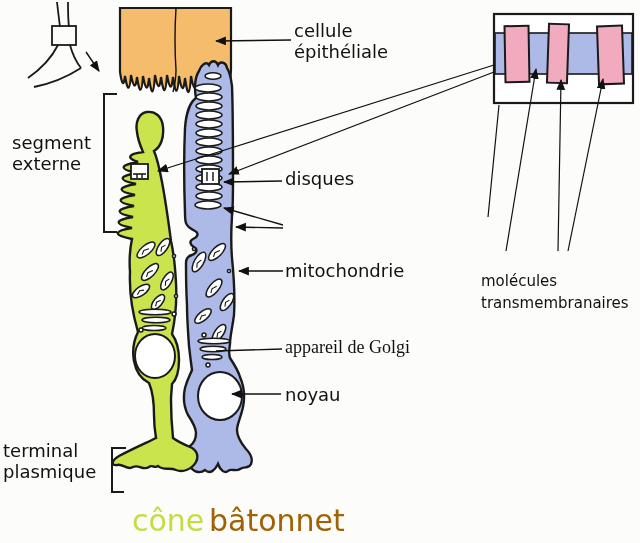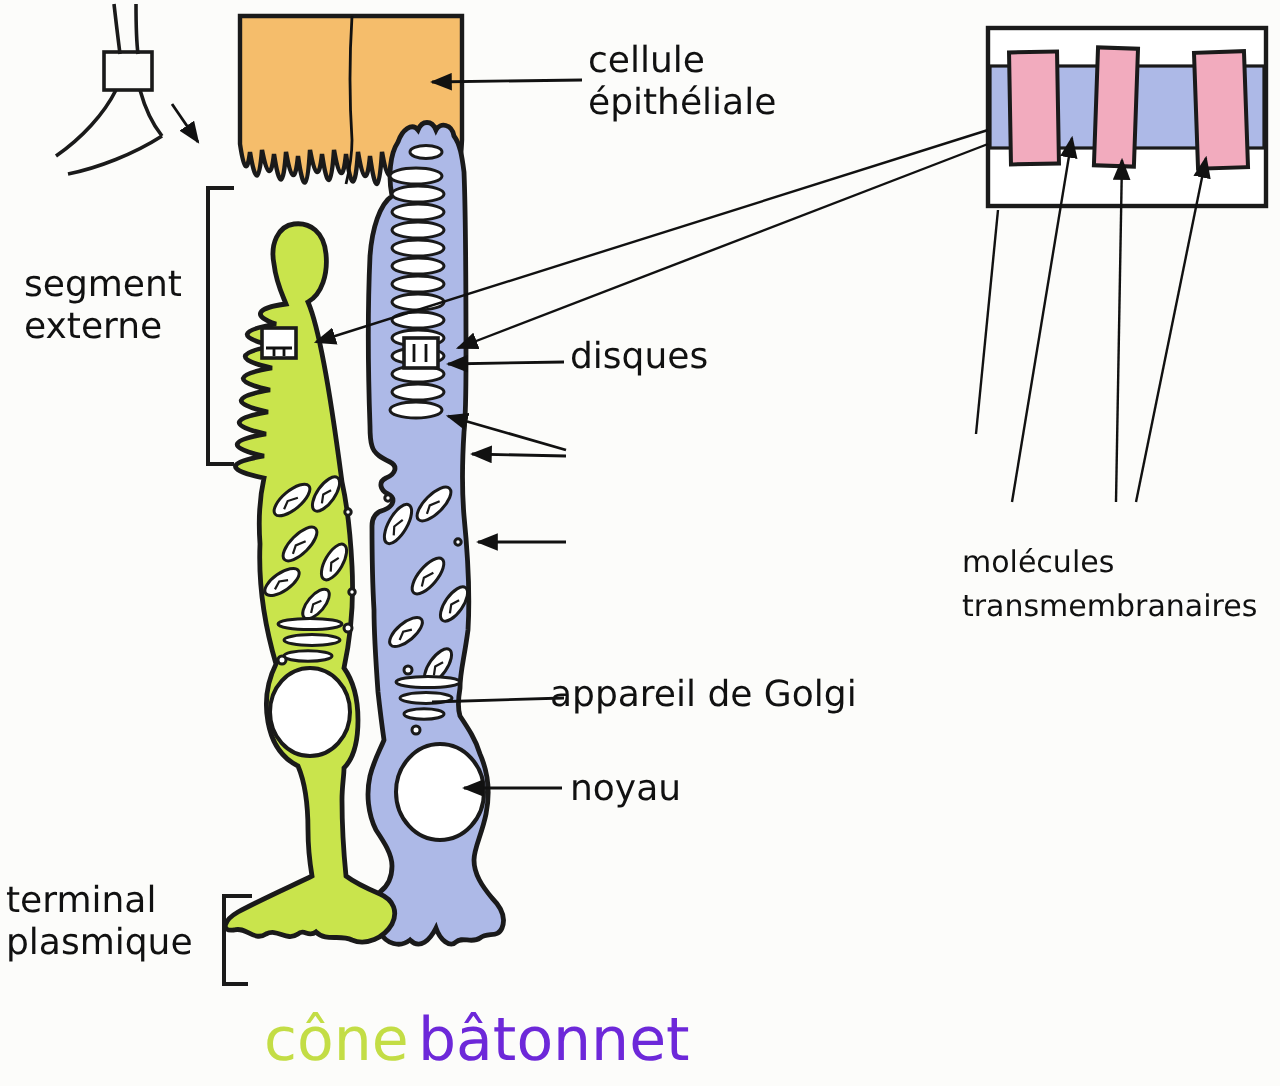--- a/index.html
+++ b/index.html
@@ -19,21 +19,21 @@
     white-space:pre-line;
   }
   .lbl-small{font-size:15px;line-height:22px;margin-top:16px;}
   .cell-name{
     position:absolute;
     font-size:30px;
     line-height:30px;
     font-weight:500;
   }
   #cone-name{color:#c3dd45;}
-  #rod-name{color:#6d28d9;text-align:center;}
+  #rod-name{color:#a16207;text-align:center;}
   .outline{stroke:#1a1a1a;fill:none;}
   .thin{stroke:#111;stroke-width:1.4;fill:none;}
   .white{fill:#ffffff;stroke:#1a1a1a;}
 </style>
 </head>
 <body>
 
 <div id="stage">
 
 <svg width="640" height="543" viewBox="0 0 640 543">
@@ -231,21 +231,22 @@
 
   <path class="outline" stroke-width="2" d="M117,94 L104,94 L104,232 L117,232"></path>
   <path class="outline" stroke-width="2" d="M126,448 L112,448 L112,492 L124,492"></path>
 </svg>
 
 <div class="lbl" style="left:294px;top:20px;">cellule
 épithéliale</div>
 <div class="lbl" style="left:12px;top:132px;">segment
 externe</div>
 <div class="lbl" style="left:285px;top:168px;">disques</div>
-<div class="lbl" style="left:275px;top:337px;">appareil de Golgi</div>
+<div class="lbl" style="left:285px;top:260px;">mitochondrie</div>
+<div class="lbl" style="left:285px;top:337px;font-family:Liberation Serif, serif;">appareil de Golgi</div>
 <div class="lbl" style="left:285px;top:384px;">noyau</div>
 <div class="lbl lbl-small" style="left:481px;top:254px;">molécules
 transmembranaires</div>
 <div class="lbl" style="left:3px;top:440px;">terminal
 plasmique</div>
 <div class="cell-name" id="cone-name" style="left:132px;top:506px;">cône</div>
 <div class="cell-name" id="rod-name" style="left:209px;top:506px;">bâtonnet</div>
 
 </div>
 

